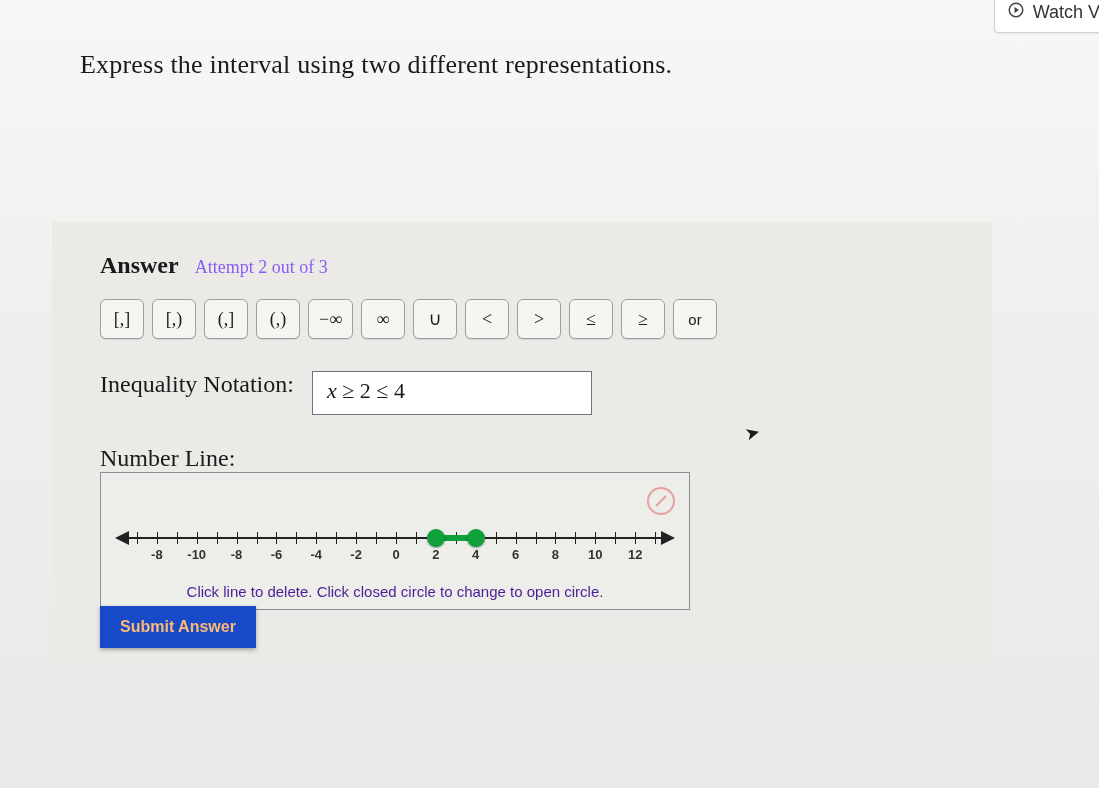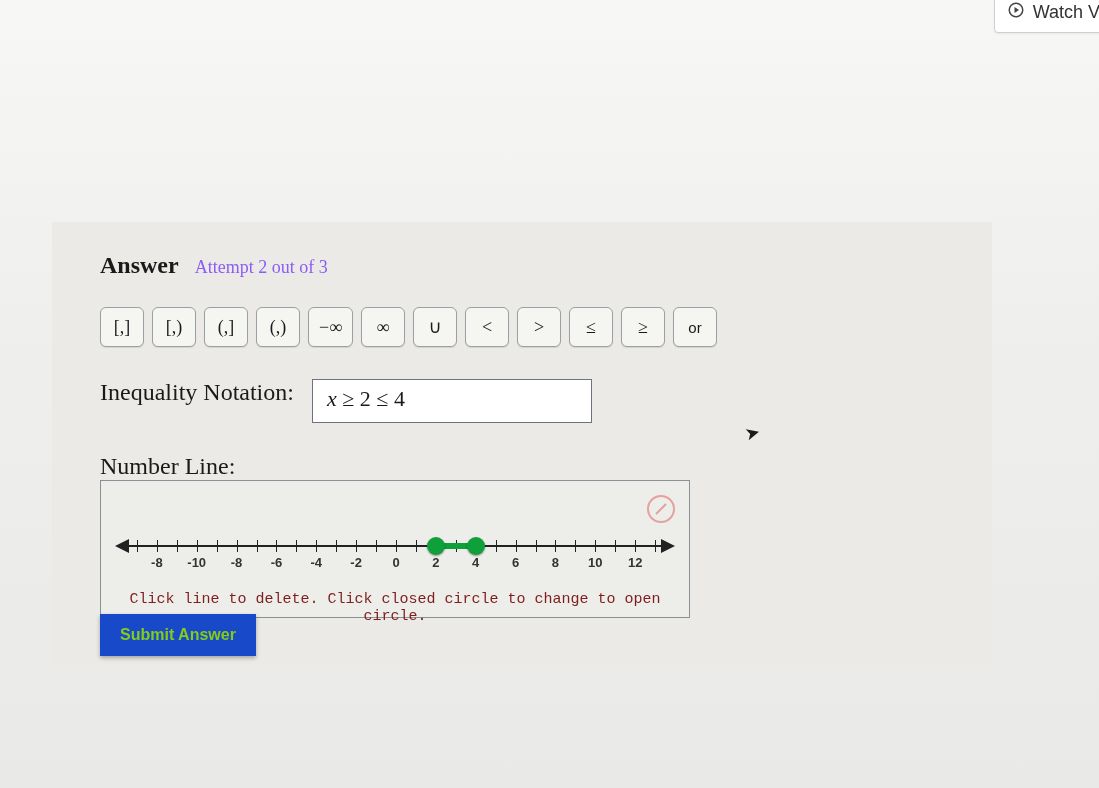--- a/index.html
+++ b/index.html
@@ -61,21 +61,21 @@
     left: 52px;
     width: 940px;
     background: #eceae7;
     padding: 30px 40px 10px 48px;
   }
   .answer-row {
     display: flex;
     align-items: baseline;
     gap: 16px;
     font-size: 22px;
-    margin-bottom: 28px;
+    margin-bottom: 20px;
   }
   .answer-label { font-weight: bold; font-size: 24px; }
   .attempt { font-size: 18px; color: #8b5cf6; font-family: Georgia, serif; }
 
   .toolbar {
     display: flex;
     gap: 8px;
     margin-bottom: 32px;
   }
   .sym-btn {
@@ -194,28 +194,28 @@
     top: 2px;
     width: 18px; height: 18px;
     background: #0fa03a;
     border-radius: 50%;
     transform: translateX(-50%);
     box-shadow: 0 1px 2px rgba(0,0,0,0.4);
   }
   .nl-hint {
     text-align: center;
     font-size: 15px;
-    color: #7f1d1d;
+    color: #4c1d95;
     margin-top: 26px;
-    font-family: Liberation Mono, monospace;
+    font-family: Liberation Sans, sans-serif;
   }
 
   .submit-btn {
     background: #1749c8;
-    color: #84cc16;
+    color: #fdba74;
     font-family: Arial, sans-serif;
     font-size: 16px;
     font-weight: 600;
     border: none;
     padding: 12px 20px;
     position: relative;
     top: -4px;
     cursor: pointer;
     box-shadow: 0 2px 4px rgba(0,0,0,0.3);
   }
@@ -235,20 +235,21 @@
   <div class="watch-btn">
     <span>
       <svg viewBox="0 0 24 24" fill="none" stroke="#444" stroke-width="2">
         <circle cx="12" cy="12" r="9"></circle>
         <path d="M10 8 L16 12 L10 16 Z" fill="#444" stroke="none"></path>
       </svg>
     </span>
     <span>Watch V</span>
   </div>
 
+  <div class="question">Express the interval using two different representations.</div>
 
   <div class="answer-card">
     <div class="answer-row">
       <span class="answer-label">Answer</span>
       <span class="attempt">Attempt 2 out of 3</span>
     </div>
 
     <div class="toolbar">
       <div class="sym-btn">[,]</div>
       <div class="sym-btn">[,)</div>

